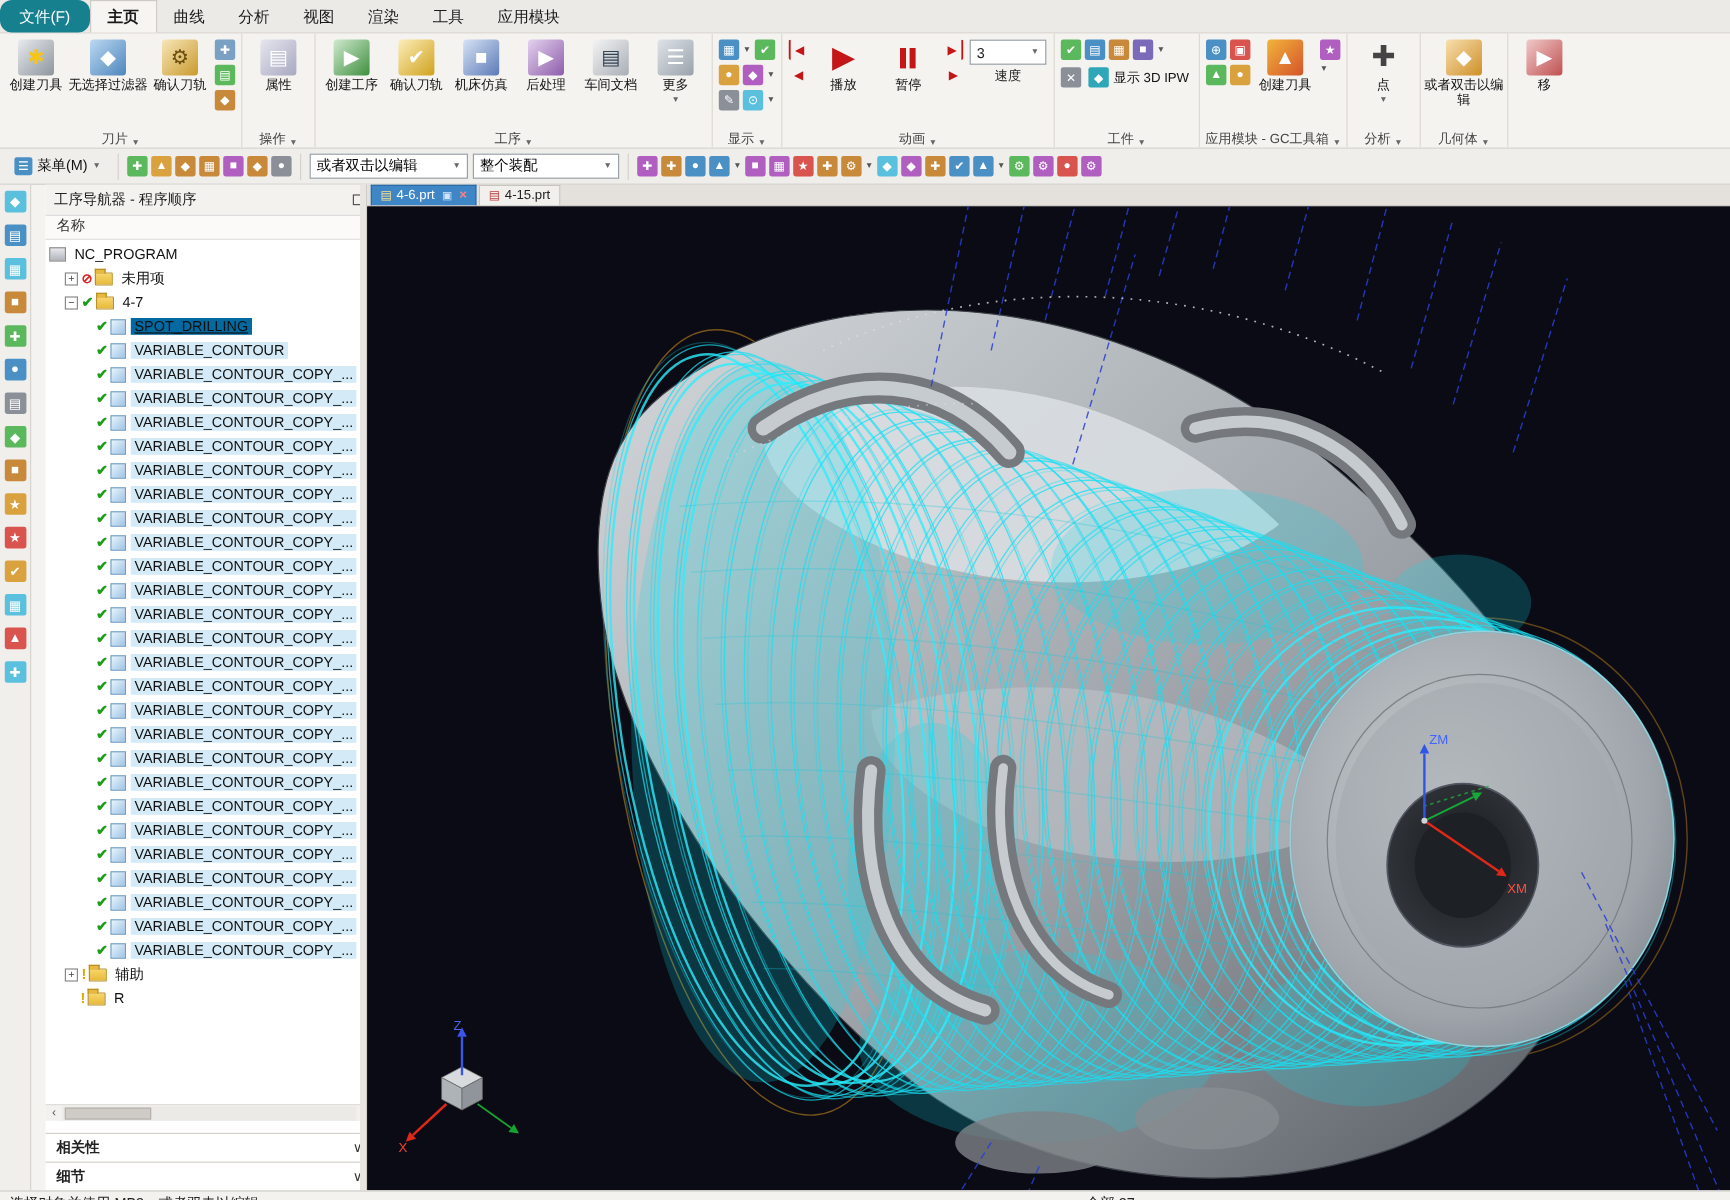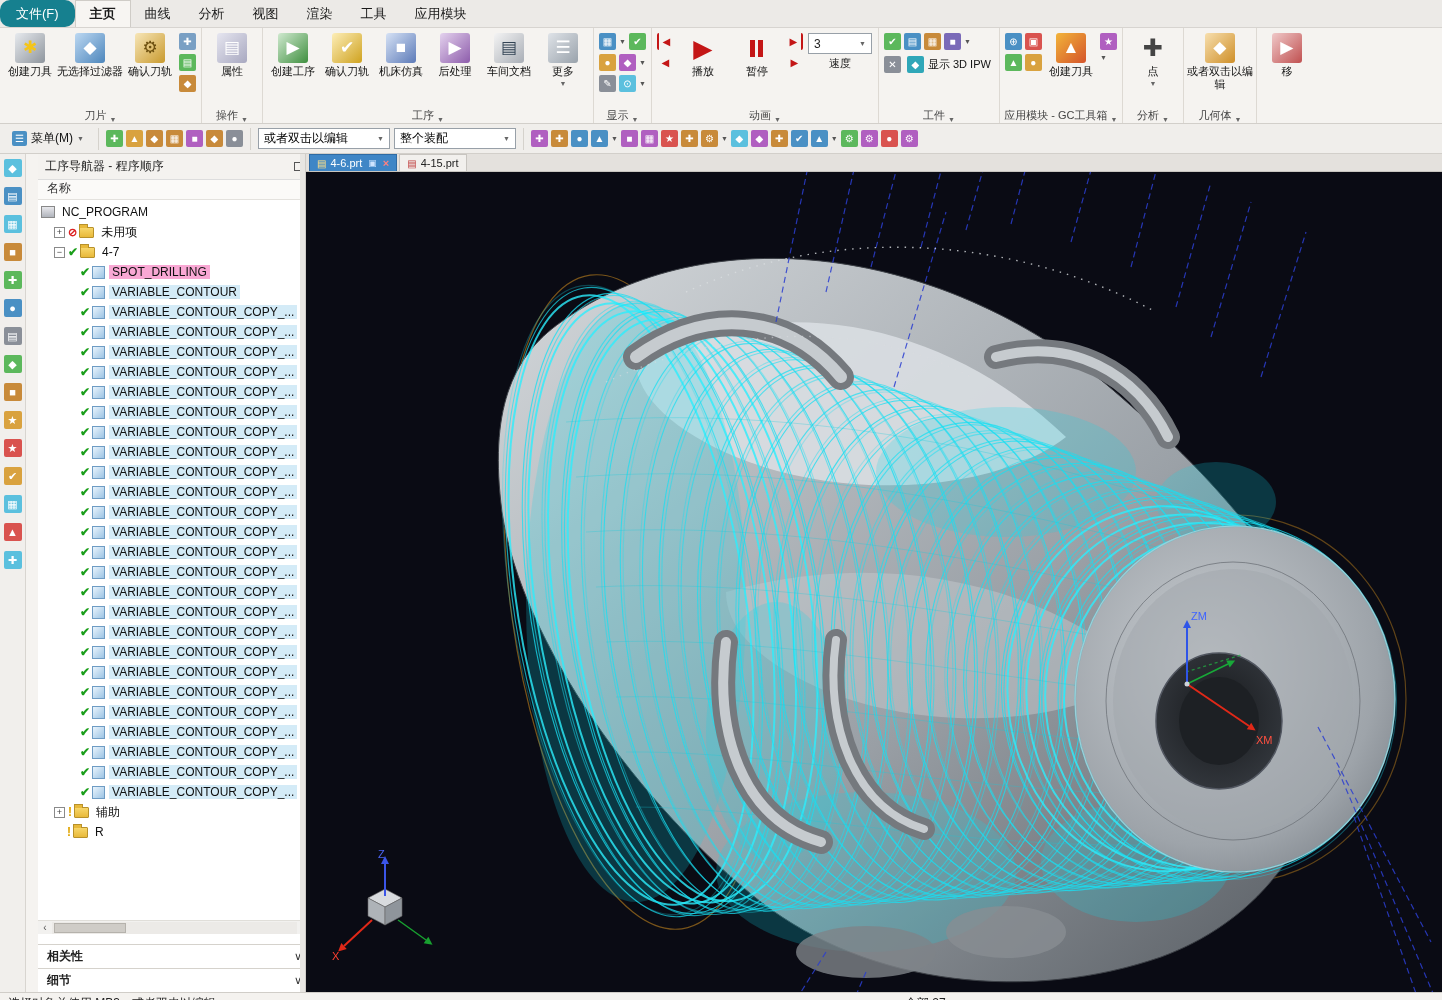--- a/index.html
+++ b/index.html
@@ -67,21 +67,21 @@
   .exp{width:11px;height:11px;border:1px solid #8a8a8a;display:flex;align-items:center;justify-content:center;font-size:9px;color:#444;background:#fff;margin-right:3px;line-height:1;flex:0 0 auto;}
   .chk{color:#1a9e1a;font-size:12px;font-weight:bold;margin-right:2px;}
   .mark{color:#e0a400;font-weight:bold;margin-right:2px;font-size:12px;}
   .folder{width:15px;height:11px;background:linear-gradient(#f7d66a,#e8b93a);border:1px solid #b8912a;border-radius:1px;position:relative;margin-right:4px;flex:0 0 auto;}
   .folder:before{content:"";position:absolute;left:-1px;top:-4px;width:7px;height:3px;background:#e8b93a;border:1px solid #b8912a;border-bottom:0;}
   .slash{color:#d22;font-size:11px;font-weight:bold;margin-right:2px;}
   .opicon{width:13px;height:13px;background:linear-gradient(135deg,#eaf4fc,#9cc4e4);border:1px solid #6e9cc4;margin-right:4px;flex:0 0 auto;}
   .ncicon{width:14px;height:12px;background:linear-gradient(#e8e8ec,#b0b4bc);border:1px solid #888;margin-right:4px;flex:0 0 auto;}
   .tlab{padding:0 3px;}
   .tlab.lv2{background:#d4ebf7;}
-  .trow.sel .tlab{background:#f9a8d4;}
+  .trow.sel .tlab{background:#0369a1;text-decoration:underline;}
   .hscroll{height:14px;display:flex;align-items:center;background:#f2f1ef;border-top:1px solid #e0ded9;flex:0 0 auto;}
   .hs-arr{width:14px;text-align:center;font-size:10px;color:#555;cursor:default;}
   .hs-track{flex:1;height:12px;background:#eceae7;position:relative;}
   .hs-thumb{position:absolute;left:2px;top:1px;width:72px;height:10px;background:#cfccc7;border:1px solid #b5b2ac;}
   .pgap{height:10px;flex:0 0 auto;}
   .psec{height:24px;border-top:1px solid #d5d2cc;display:flex;align-items:center;justify-content:space-between;padding:0 9px;font-size:12px;font-weight:bold;color:#222;flex:0 0 auto;cursor:default;}
   .chev{color:#333;font-size:11px;font-weight:normal;}
   .splitter{position:absolute;left:300px;top:154px;width:6px;height:838px;background:#e8e6e2;border-right:1px solid #cfccc7;}
 
   

